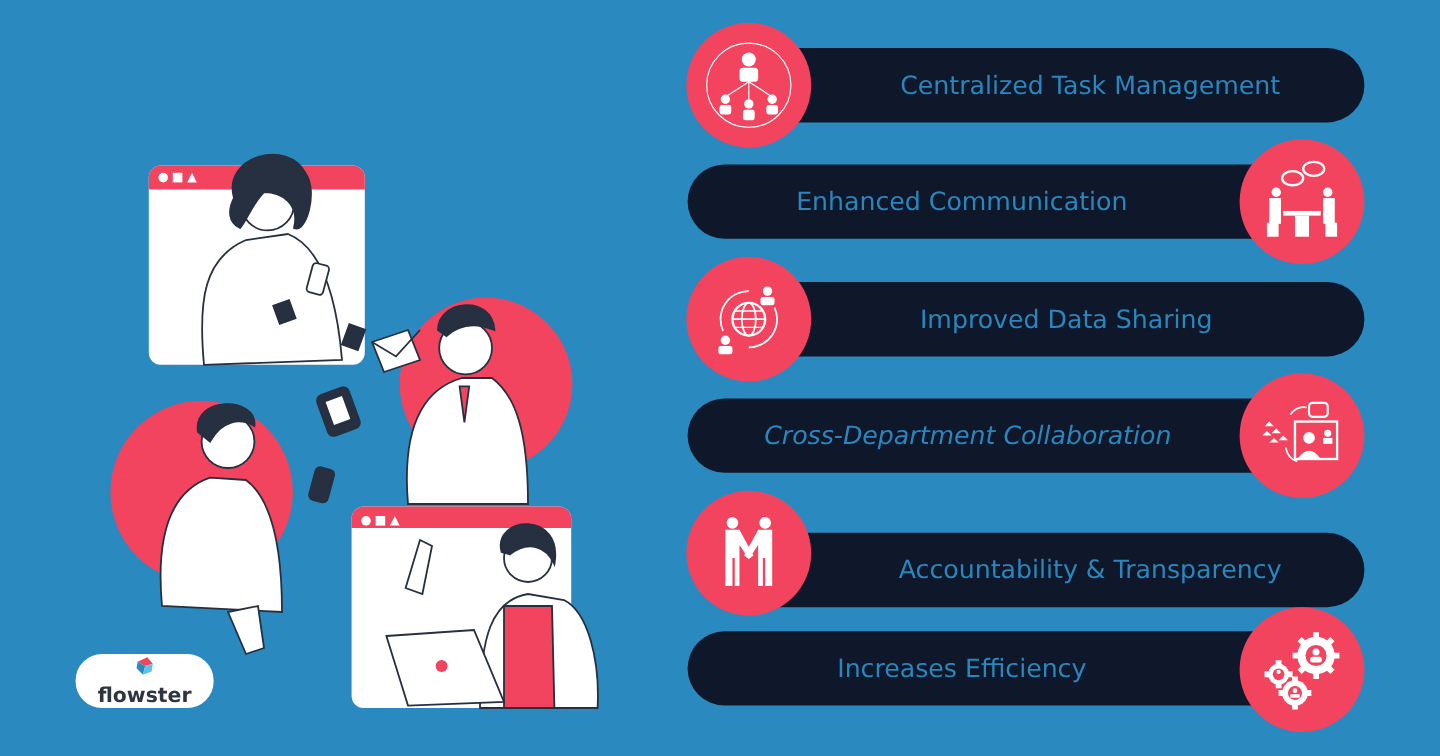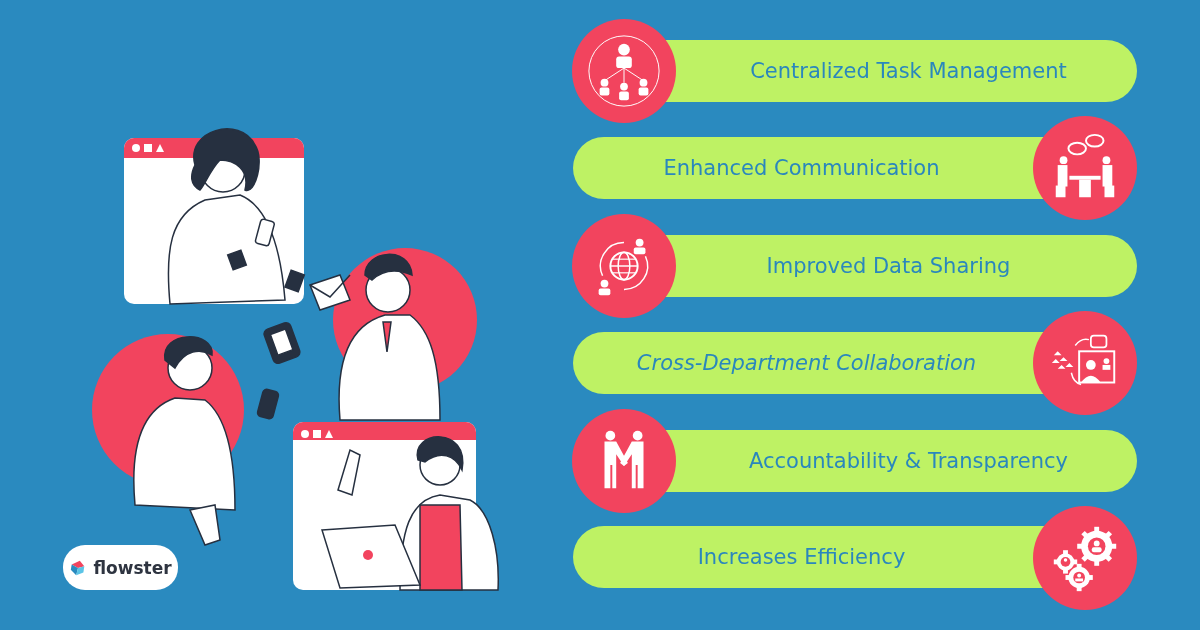--- a/index.html
+++ b/index.html
@@ -3,26 +3,26 @@
 <meta charset="utf-8">
 <style>
   * { box-sizing: border-box; margin: 0; padding: 0; }
   html, body { width: 1200px; height: 630px; overflow: hidden; }
   body { background: #2a8abf; font-family: "Liberation Sans", "DejaVu Sans", sans-serif; position: relative; }
   .title { position: absolute; left: 40px; top: 30px; width: 490px; text-align: center; color: #fff; font-size: 32px; line-height: 42px; font-family: "DejaVu Sans", sans-serif; font-weight: normal; letter-spacing: -0.3px; }
   .title span { display: block; }
 
   .illus { position: absolute; left: 0; top: 0; width: 560px; height: 630px; }
 
-  .pill { position: absolute; height: 62px; background: #bef264; border-radius: 31px; display: flex; align-items: center; justify-content: center; }
+  .pill { position: absolute; height: 62px; background: #0f172a; border-radius: 31px; display: flex; align-items: center; justify-content: center; }
   .pill .label { color: #2a87bd; font-size: 21px; font-family: "DejaVu Sans", sans-serif; letter-spacing: 0; white-space: nowrap; }
   .circle { position: absolute; width: 104px; height: 104px; border-radius: 50%; background: #f2445e; display: flex; align-items: center; justify-content: center; }
   .circle svg { width: 78px; height: 78px; }
 
-  .logo { position: absolute; left: 63px; top: 545px; width: 115px; height: 45px; border-radius: 22px; background: #fff; display: flex; align-items: center; justify-content: center; gap: 6px; }
+  .logo { position: absolute; left: 63px; top: 545px; width: 115px; height: 45px; border-radius: 22px; background: #fff; display: flex; align-items: center; justify-content: center; gap: 6px; flex-direction: column; }
   .logo .name { font-weight: bold; font-size: 17px; color: #2e3440; font-family: "DejaVu Sans", sans-serif; }
 </style>
 </head>
 <body>
 
 <h1 class="title">
 </h1>
 
 <svg class="illus" viewBox="0 0 560 630">
 
@@ -151,21 +151,21 @@
         <path d="M36 60 q10 -14 20 0 z" fill="#fff"></path>
         <circle cx="62" cy="38" r="3" fill="#fff"></circle>
         <rect x="58" y="42" width="8" height="5" fill="#fff"></rect>
         <rect x="46" y="12" width="16" height="12" rx="3" fill="none" stroke="#fff" stroke-width="1.8"></rect>
         <path d="M8 32 l4 -4 l4 4 z M14 38 l4 -4 l4 4 z M6 40 l4 -4 l4 4 z M12 46 l4 -4 l4 4z M20 44 l4 -4 l4 4z" fill="#fff"></path>
         <path d="M26 50 q2 10 10 12" fill="none" stroke="#fff" stroke-width="1.5"></path>
         <path d="M30 22 q6 -8 14 -6" fill="none" stroke="#fff" stroke-width="1.5"></path>
       </svg>
   </div>
 
-  <div class="pill" style="left:620px; top:430px; width:517px; padding-left:60px;text-align:center;">
+  <div class="pill" style="left:620px; top:444px; width:517px; padding-left:60px;text-align:center;">
     <span class="label">Accountability &amp; Transparency</span>
   </div>
   <div class="circle" style="left:572px; top:409px;">
     <svg viewBox="0 0 80 80">
         <circle cx="26" cy="14" r="5" fill="#fff"></circle>
         <path d="M20 20 h12 l12 22 l-4 3 l-8 -12 v35 h-4 v-24 h-2 v24 h-6 z" fill="#fff"></path>
         <circle cx="54" cy="14" r="5" fill="#fff"></circle>
         <path d="M60 20 h-12 l-12 22 l4 3 l8 -12 v35 h4 v-24 h2 v24 h6 z" fill="#fff"></path>
       </svg>
   </div>

